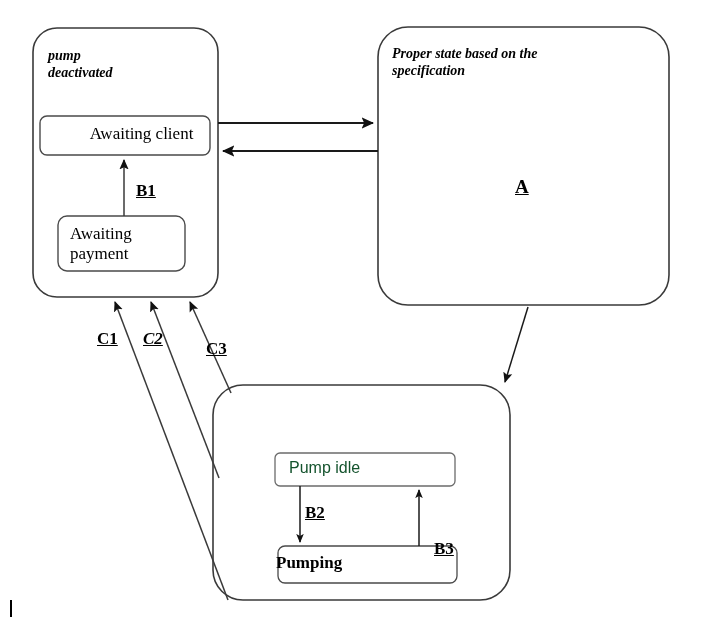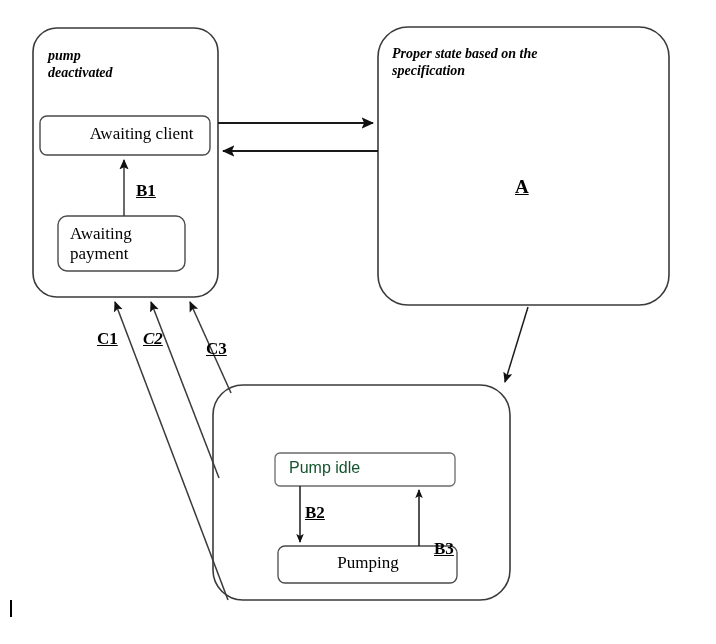--- a/index.html
+++ b/index.html
@@ -114,21 +114,21 @@
 payment</div>
 
   <div class="node-label group-title" style="left:392px; top:46px; width:262px;">Proper state based on the
 specification</div>
 
   <div class="edge-label" style="left:515px; top:176px; font-size:19px;">A</div>
 
 
   <div class="node-label state-text-sans" style="left:289px; top:459px; width:160px; text-align:left;">Pump idle</div>
 
-  <div class="node-label state-text" style="left:288px; top:553px; width:160px; text-align:center;">Pumping</div>
+  <div class="node-label state-text" style="left:276px; top:553px; width:160px; text-align:left;font-weight:bold;">Pumping</div>
 
   <div class="edge-label" style="left:136px; top:181px;">B1</div>
 
   <div class="edge-label" style="left:97px; top:329px;">C1</div>
 
   <div class="edge-label" style="left:143px; top:329px;font-style:italic;">C2</div>
 
   <div class="edge-label" style="left:206px; top:339px;">C3</div>
 
   <div class="edge-label" style="left:262px; top:503px;margin-left:43px;">B2</div>

